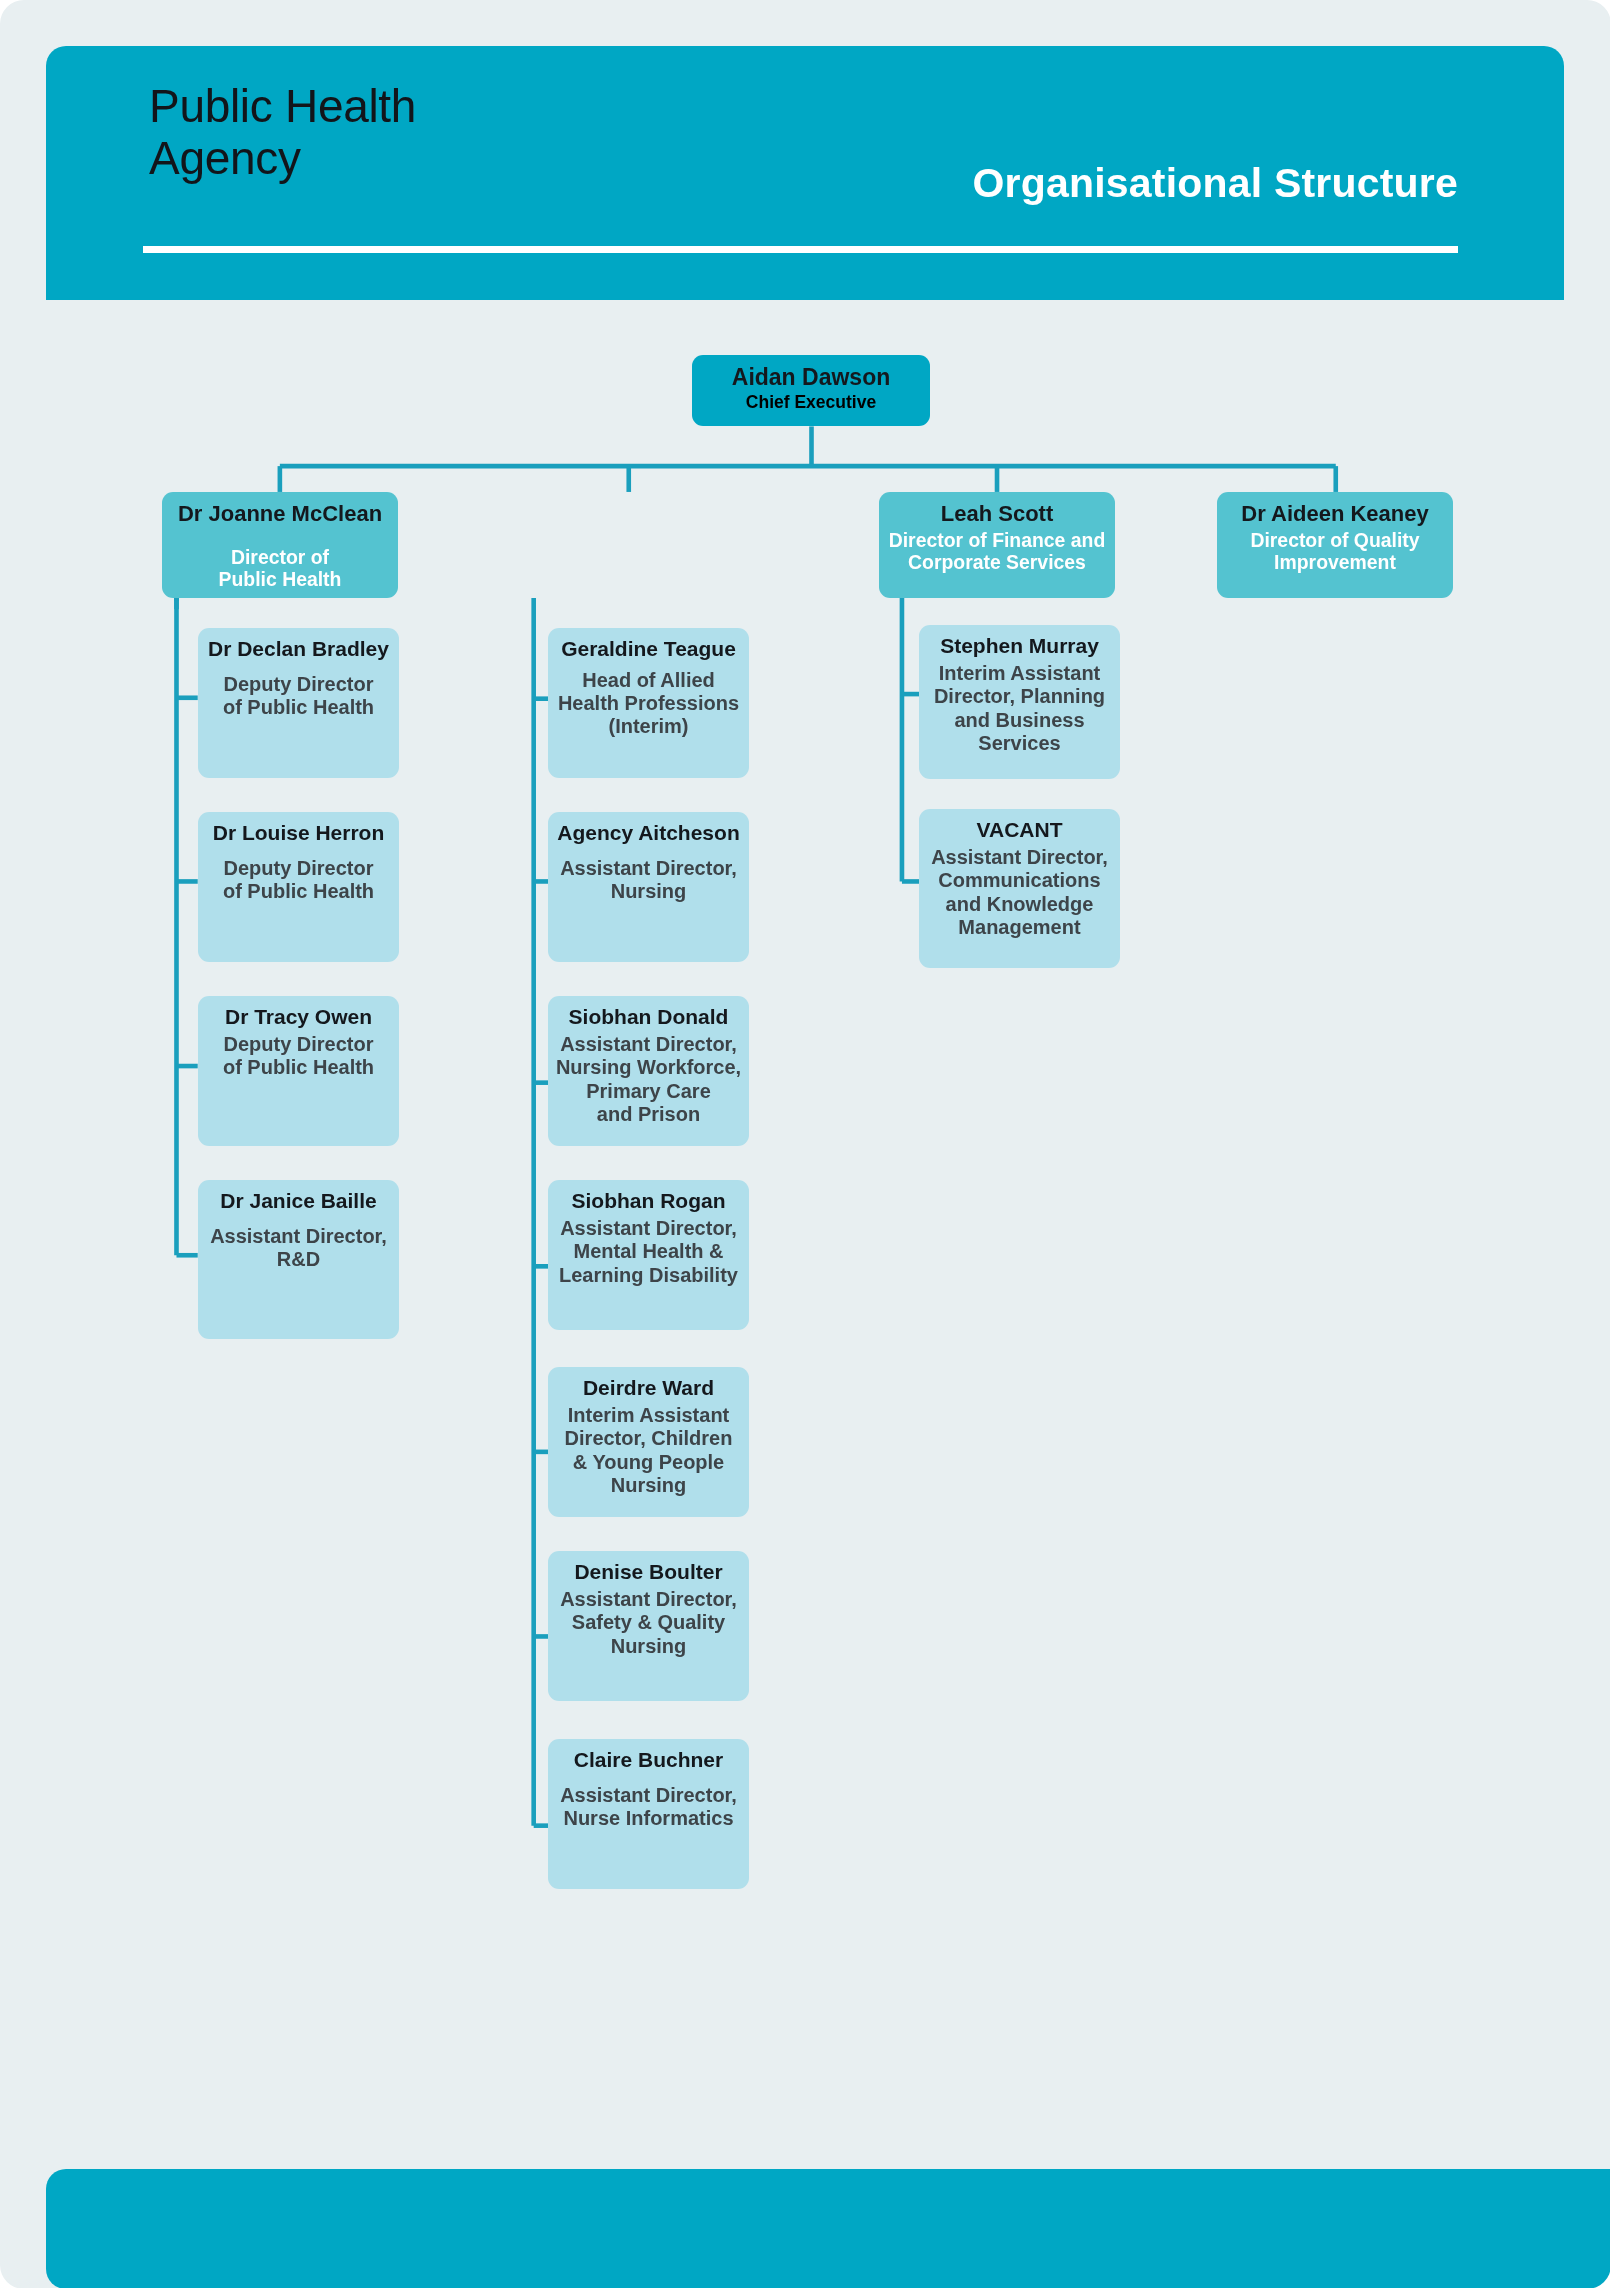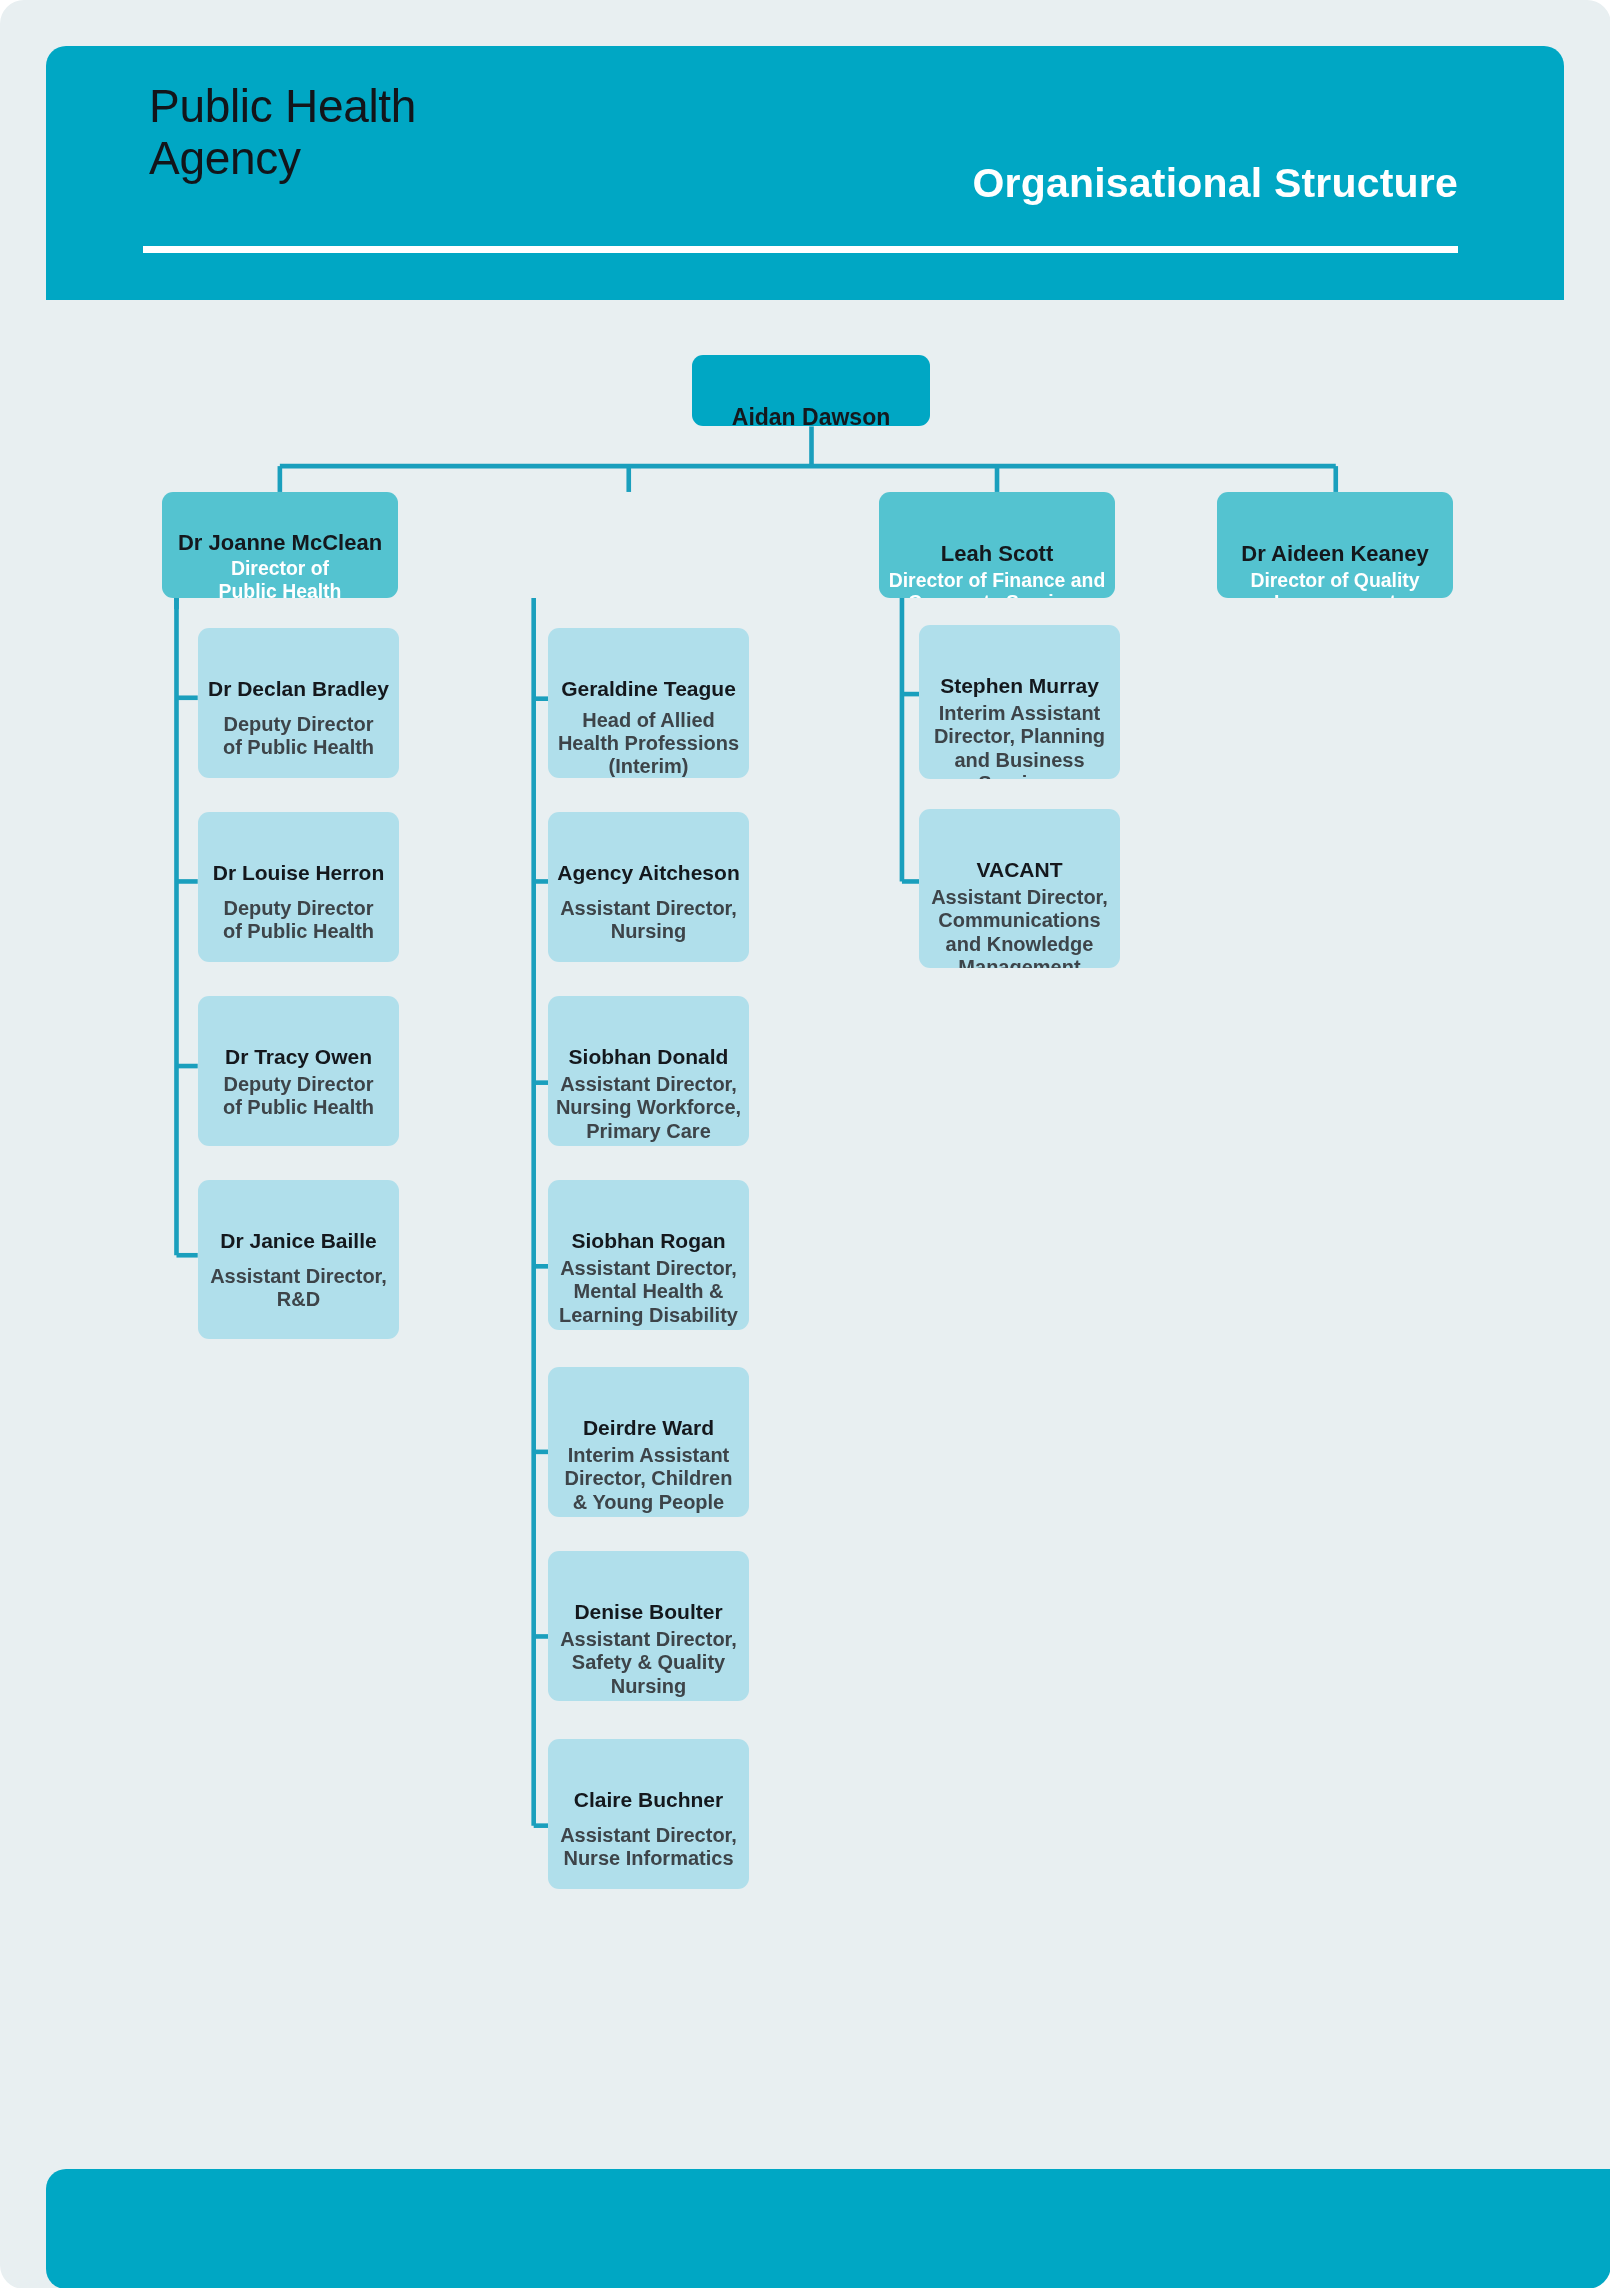--- a/index.html
+++ b/index.html
@@ -108,21 +108,20 @@
     flex-direction: column;
     align-items: center;
     padding: 9.2px 7.4px 7.4px 7.4px;
     text-align: center;
     overflow: hidden;
   }
 
   .node .nm {
     font-weight: bold;
     line-height: 1.16;
-    margin-top: 40px;
   }
   .node .rl {
     font-weight: bold;
     line-height: 1.16;
   }
 
   
   .lvl1 { background: #00a7c4; }
   .lvl1 .nm { color: #14181d; font-size: 23px; }
   .lvl1 .rl { color: #000000; font-size: 17.5px; margin-top: 1px; }
@@ -188,21 +187,21 @@
         <line x1="977" y1="752" x2="996" y2="752"></line>
         <line x1="977" y1="955" x2="996" y2="955"></line>
       </g>
     </svg>
 
     <div class="node lvl1" style="left:692px; top:355px; width:238px; height:71px;">
       <span class="nm">Aidan Dawson</span>
       <span class="rl">Chief Executive</span>
     </div>
 
-    <div class="node lvl2" style="left:162px; top:492px; width:236px; height:106px; justify-content:center;">
+    <div class="node lvl2" style="left:162px; top:492px; width:236px; height:106px; justify-content:space-between;">
       <span class="nm">Dr Joanne McClean</span>
       <span class="rl" style="white-space:pre-line;">Director of
 Public Health</span>
     </div>
 
 
     <div class="node lvl2" style="left:879px; top:492px; width:236px; height:106px; justify-content:flex-start;">
       <span class="nm">Leah Scott</span>
       <span class="rl" style="white-space:pre-line;">Director of Finance and
 Corporate Services</span>

